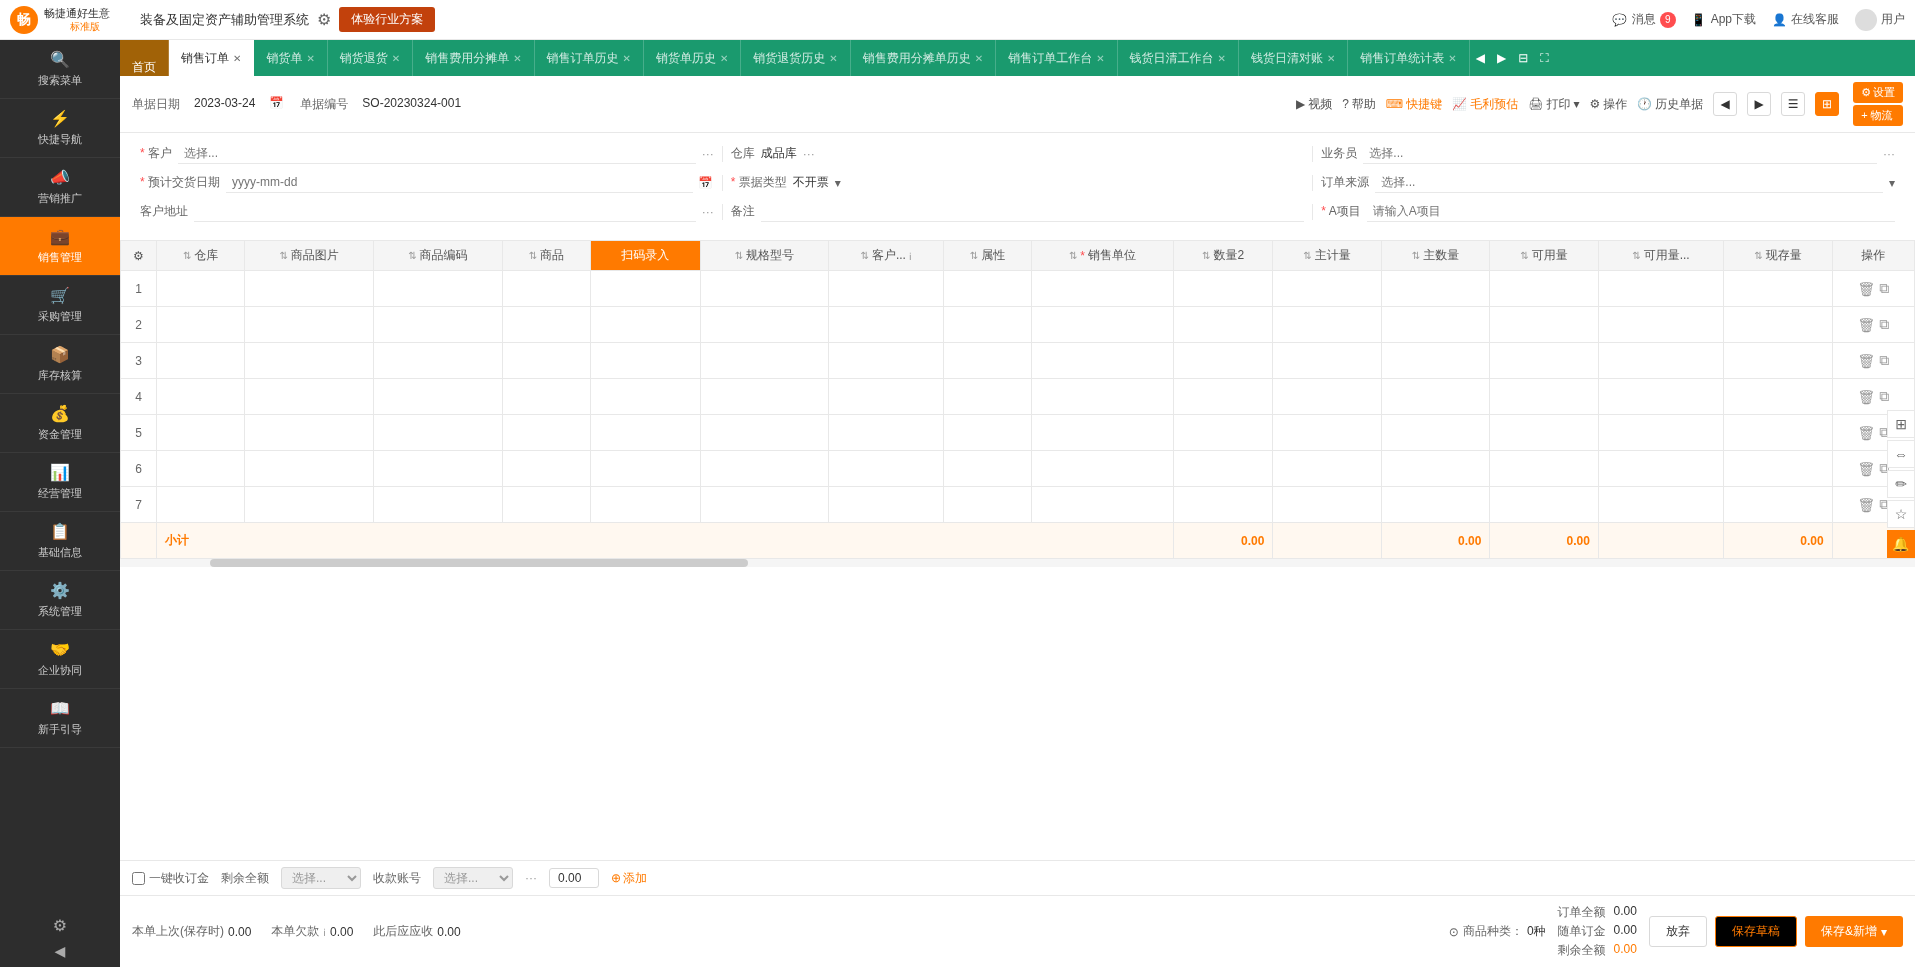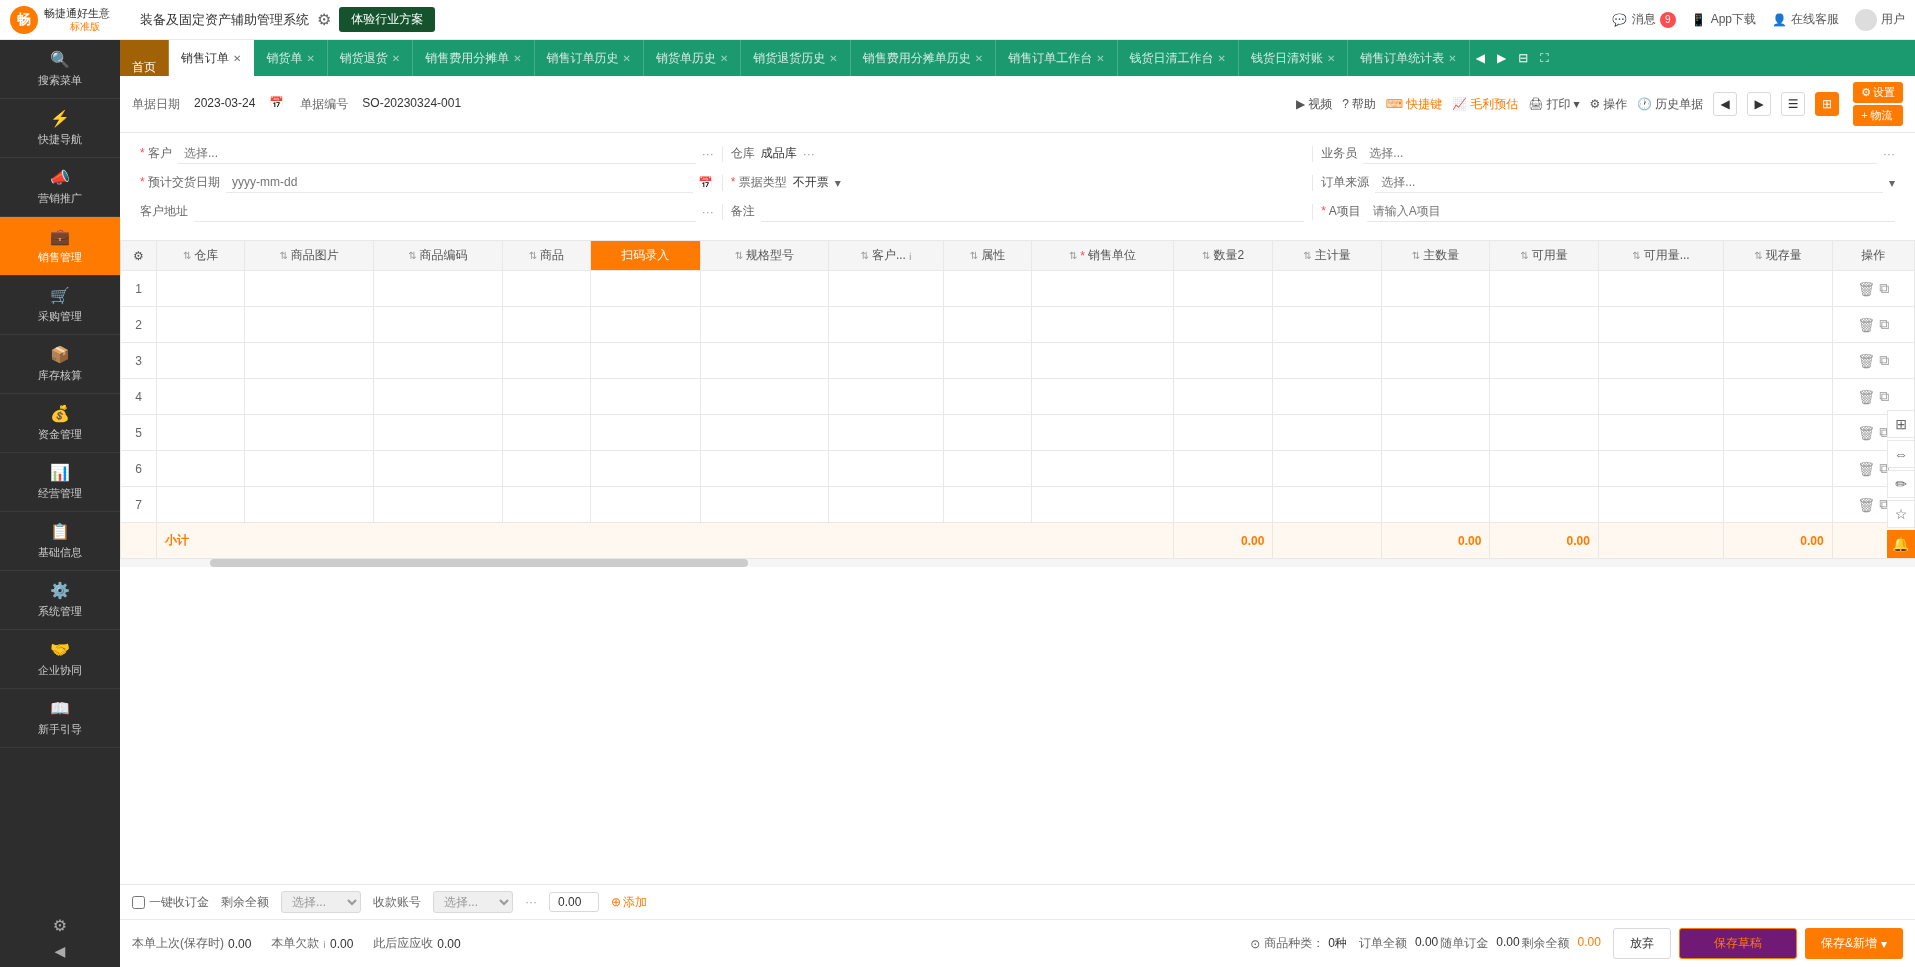--- a/index.html
+++ b/index.html
@@ -32,21 +32,21 @@
       border-radius: 50%;
       display: flex;
       align-items: center;
       justify-content: center;
       color: white;
       font-size: 14px;
       font-weight: bold;
     }
     .logo-text { font-size: 11px; color: #333; line-height: 1.3; }
     .header-btn-industry {
-      background: #14532d;
+      background: #c2410c;
       color: white;
       border: none;
       padding: 4px 12px;
       border-radius: 3px;
       cursor: pointer;
       font-size: 12px;
     }
     .header-right {
       display: flex;
       align-items: center;
@@ -379,20 +379,21 @@
     }
     .footer-stat-value { color: #333; }
     .footer-right {
       margin-left: auto;
       display: flex;
       align-items: center;
       gap: 12px;
     }
     .order-summary {
       display: flex;
+      flex-direction: column;
       gap: 2px;
       font-size: 12px;
       color: #666;
     }
     .order-summary-row {
       display: flex;
       gap: 8px;
     }
     .order-summary-value { color: #333; }
     .order-summary-value.orange { color: #ff7a00; }
@@ -404,23 +405,23 @@
       border: 1px solid #d9d9d9;
       background: white;
       padding: 6px 16px;
       border-radius: 3px;
       cursor: pointer;
       font-size: 12px;
       color: #333;
     }
     .btn-save-draft {
       border: 1px solid #ff7a00;
-      background: #701a75;
+      background: #000000;
       color: #ff7a00;
-      padding: 6px 34px;
+      padding: 6px 16px;
       border-radius: 3px;
       cursor: pointer;
       font-size: 12px;
     }
     .btn-save-new {
       background: #ff7a00;
       color: white;
       border: none;
       padding: 6px 16px;
       border-radius: 3px;

